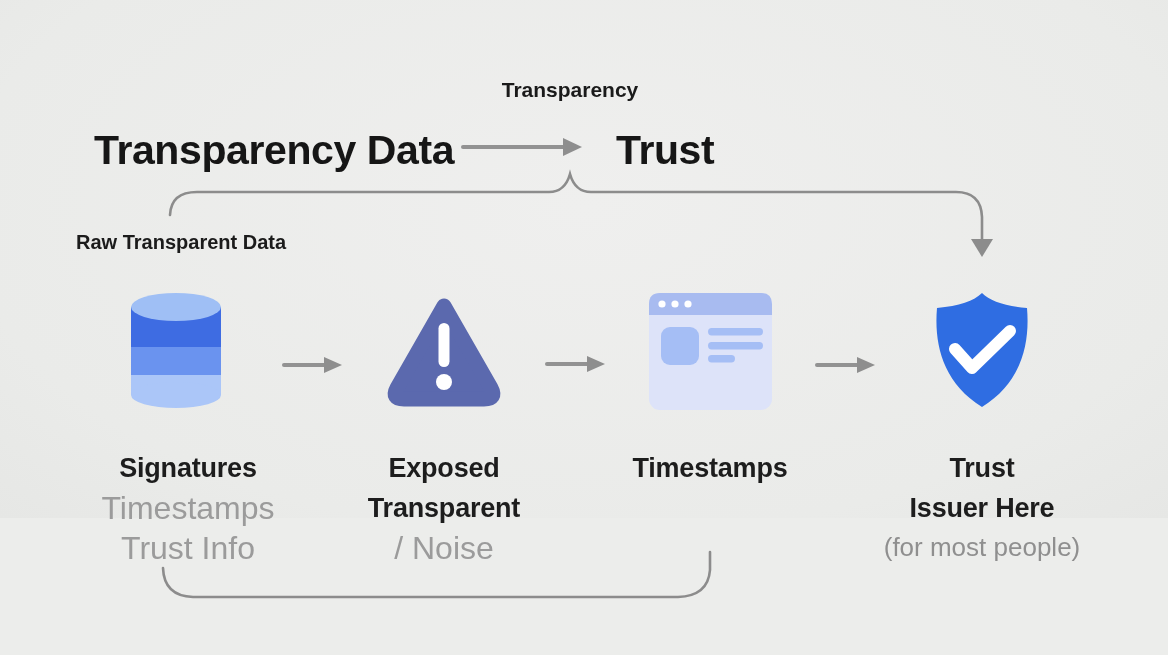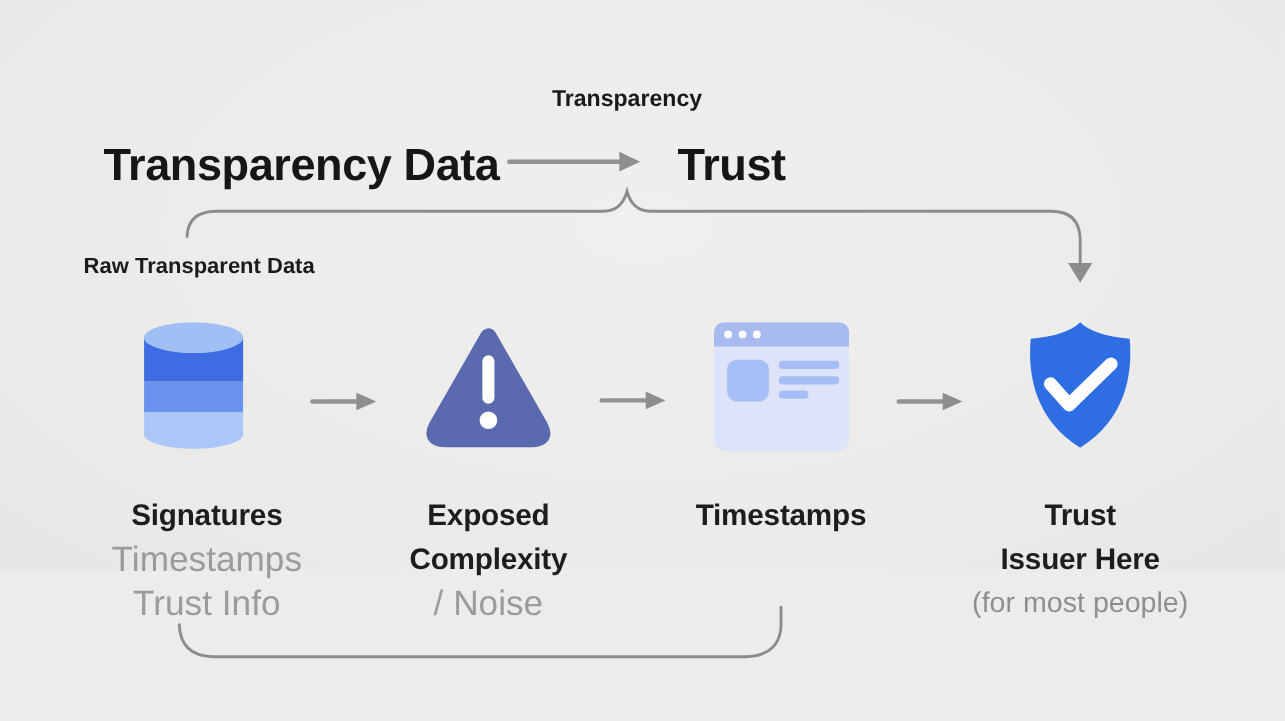--- a/index.html
+++ b/index.html
@@ -143,21 +143,21 @@
   </svg>
 
   <div class="abs col col-1">
     <div class="l-bold">Signatures</div>
     <div class="l-gray">Timestamps</div>
     <div class="l-gray">Trust Info</div>
   </div>
 
   <div class="abs col col-2">
     <div class="l-bold">Exposed</div>
-    <div class="l-bold">Complexity</div>
+    <div class="l-bold">Transparent</div>
     <div class="l-gray">/ Noise</div>
   </div>
 
   <div class="abs col col-3">
     <div class="l-bold">Timestamps</div>
   </div>
 
   <div class="abs col col-4">
     <div class="l-bold">Trust</div>
     <div class="l-bold">Issuer Here</div>

